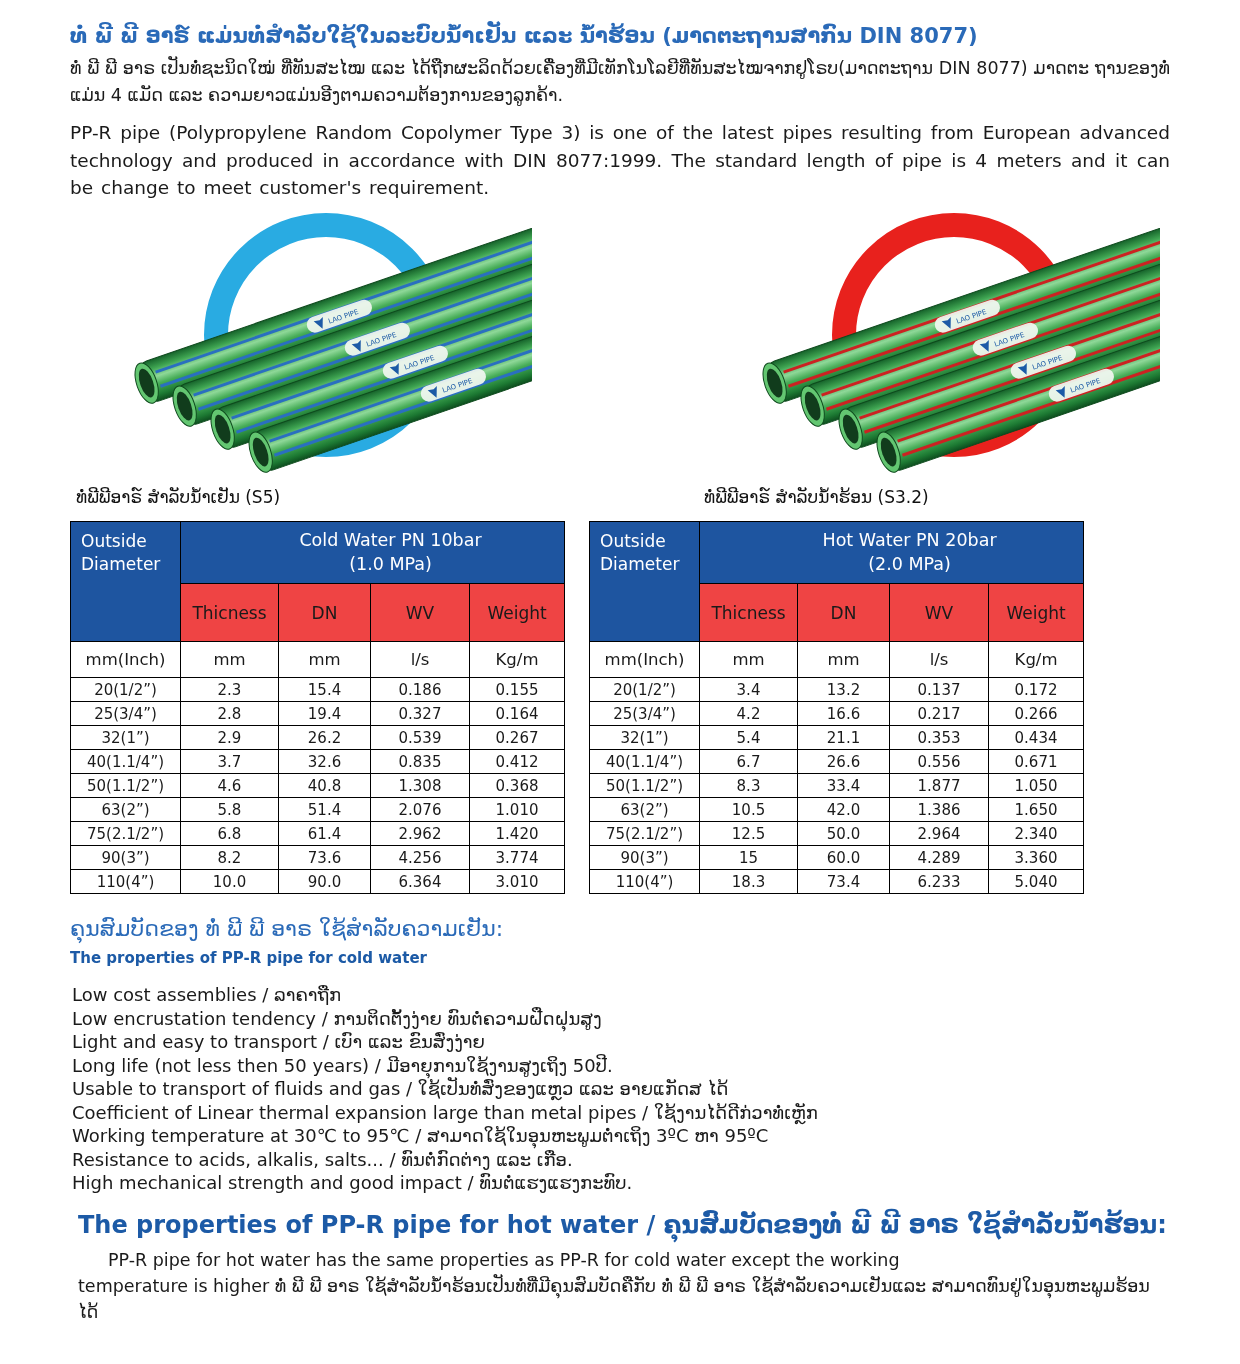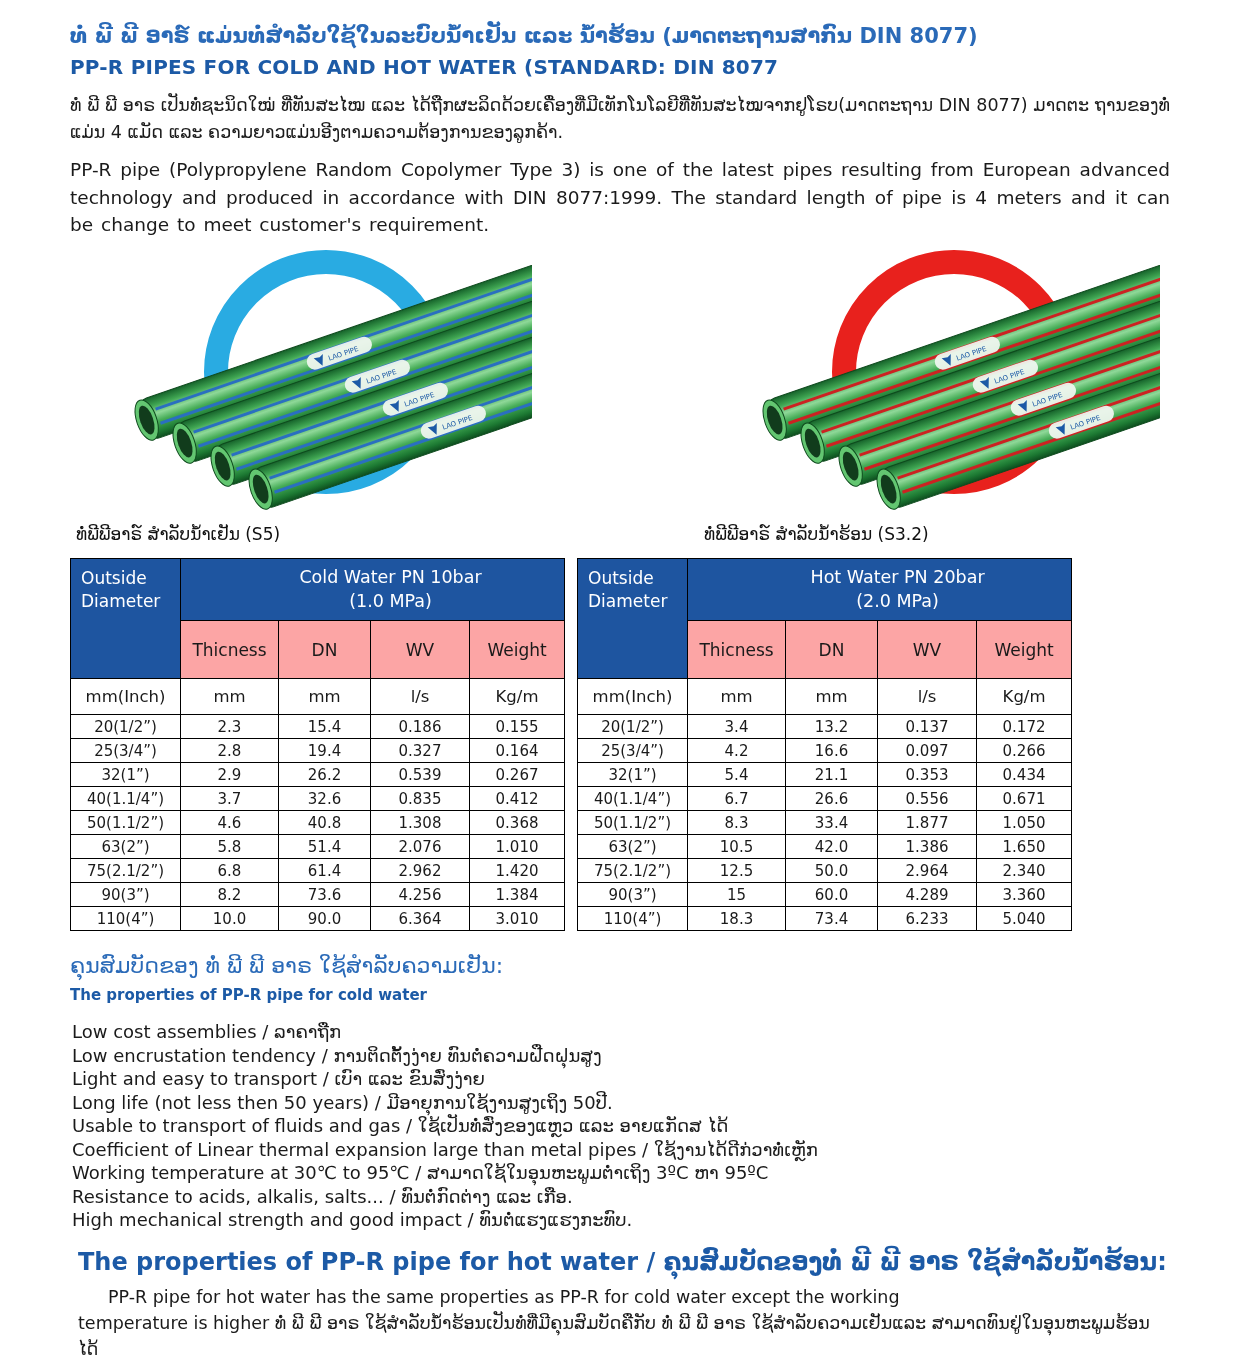--- a/index.html
+++ b/index.html
@@ -20,53 +20,52 @@
   .figures figure{width:460px;}
   .pipe-svg{display:block;margin:0 auto;}
   figcaption{font-size:17px;color:#111;margin-top:2px;}
   .ring{fill:none;stroke-width:24px;}
   .ring.cold{stroke:var(--ring_cold,#29abe2);}
   .ring.hot{stroke:var(--ring_hot,#e8211d);}
   .stripe-cold{stroke:var(--stripe_cold,#2a6fc0);stroke-width:3px;}
   .stripe-hot{stroke:var(--stripe_hot,#cc2222);stroke-width:3px;}
   .logo-text{font-size:7px;fill:var(--brand_blue,#1c5aa6);font-family:"DejaVu Sans",sans-serif;}
 
-  .tables{display:flex;gap:12px;margin-top:14px;}
+  .tables{display:flex;gap:24px;margin-top:14px;}
   table.spec-table{border-collapse:collapse;width:494px;table-layout:fixed;font-size:15px;}
   .spec-table th,.spec-table td{border:1px solid #000;text-align:center;vertical-align:middle;}
   .spec-table col.c0{width:110px;}
   .spec-table col.c1{width:98px;}
   .spec-table col.c2{width:92px;}
   .spec-table col.c3{width:99px;}
   .spec-table col.c4{width:95px;}
   .spec-table .blue{background:var(--table_header_blue,#1e55a0);color:#fff;font-weight:normal;padding-left:36px;}
   .spec-table .od{vertical-align:top;text-align:left;padding:8px 6px 0 10px;font-size:17px;line-height:1.35;}
   .spec-table .main{height:62px;font-size:17.5px;line-height:1.35;}
-  .spec-table .hrow2 th{height:58px;font-weight:normal;font-size:17px;background:#fca5a5;}
+  .spec-table .hrow2 th{height:58px;font-weight:normal;font-size:17px;background:#ef4444;}
   .spec-table .hrow3 th{height:36px;font-weight:normal;font-size:16.5px;background:#fff;}
   .spec-table tbody td{height:24px;font-size:15px;background:#fff;padding:1px 2px;}
 
   .cold-props{margin-top:22px;}
   .lao-heading{font-size:22px;font-weight:normal;color:var(--heading_blue,#2a6ab8);margin-bottom:8px;}
   .en-heading{font-size:15px;font-weight:bold;color:var(--brand_blue,#1c5aa6);margin-bottom:16px;}
   ul.props{list-style:none;font-size:18px;line-height:23.5px;margin-left:2px;}
   ul.props li{white-space:nowrap;}
 
   .hot-section{margin-top:16px;padding-left:8px;}
   .hot-heading{font-size:24px;font-weight:bold;color:var(--brand_blue,#1c5aa6);margin-bottom:8px;}
   .hot-para{font-size:17.5px;line-height:1.5;}
   .hot-para .line1{padding-left:30px;}
 </style>
 </head>
 <body>
 
 <div class="page">
 
   <h1 class="lao-title">ທໍ່ ພີ ພີ ອາຣ໌ ແມ່ນທໍ່ສຳລັບໃຊ້ໃນລະບົບນ້ຳເຢັນ ແລະ ນ້ຳຮ້ອນ (ມາດຕະຖານສາກົນ DIN 8077)</h1>
-  <h2 class="en-title">PP-R PIPES FOR COLD AND HOT WATER (STANDARD: DIN 8077</h2>
   <p class="lao-para">ທໍ່ ພີ ພີ ອາຣ ເປັນທໍ່ຊະນິດໃໝ່ ທີ່ທັນສະໄໝ ແລະ ໄດ້ຖືກຜະລິດດ້ວຍເຄື່ອງທີ່ມີເທັກໂນໂລຍີທີ່ທັນສະໄໝຈາກຢູໂຣບ(ມາດຕະຖານ DIN 8077) ມາດຕະ ຖານຂອງທໍ່ ແມ່ນ 4 ແມັດ ແລະ ຄວາມຍາວແມ່ນອີງຕາມຄວາມຕ້ອງການຂອງລູກຄ້າ.</p>
   <p class="en-para">PP-R pipe (Polypropylene Random Copolymer Type 3) is one of the latest pipes resulting from European advanced technology and produced in accordance with DIN 8077:1999. The standard length of pipe is 4 meters and it can be change  to meet customer's requirement.</p>
 
   <div class="figures">
 
     <figure>
       <svg class="pipe-svg" viewBox="0 0 440 280" width="452" height="280">
         <defs>
           <linearGradient id="pgc" x1="0" y1="-21" x2="0" y2="21" gradientUnits="userSpaceOnUse">
             <stop offset="0" stop-color="#15622a"></stop>
@@ -213,21 +212,21 @@
             <td>6.8</td>
             <td>61.4</td>
             <td>2.962</td>
             <td>1.420</td>
           </tr>
           <tr>
             <td>90(3”)</td>
             <td>8.2</td>
             <td>73.6</td>
             <td>4.256</td>
-            <td>1.384</td>
+            <td>3.774</td>
           </tr>
           <tr>
             <td>110(4”)</td>
             <td>10.0</td>
             <td>90.0</td>
             <td>6.364</td>
             <td>3.010</td>
           </tr>
         </tbody>
     </table>
@@ -267,21 +266,21 @@
             <td>20(1/2”)</td>
             <td>3.4</td>
             <td>13.2</td>
             <td>0.137</td>
             <td>0.172</td>
           </tr>
           <tr>
             <td>25(3/4”)</td>
             <td>4.2</td>
             <td>16.6</td>
-            <td>0.097</td>
+            <td>0.217</td>
             <td>0.266</td>
           </tr>
           <tr>
             <td>32(1”)</td>
             <td>5.4</td>
             <td>21.1</td>
             <td>0.353</td>
             <td>0.434</td>
           </tr>
           <tr>

